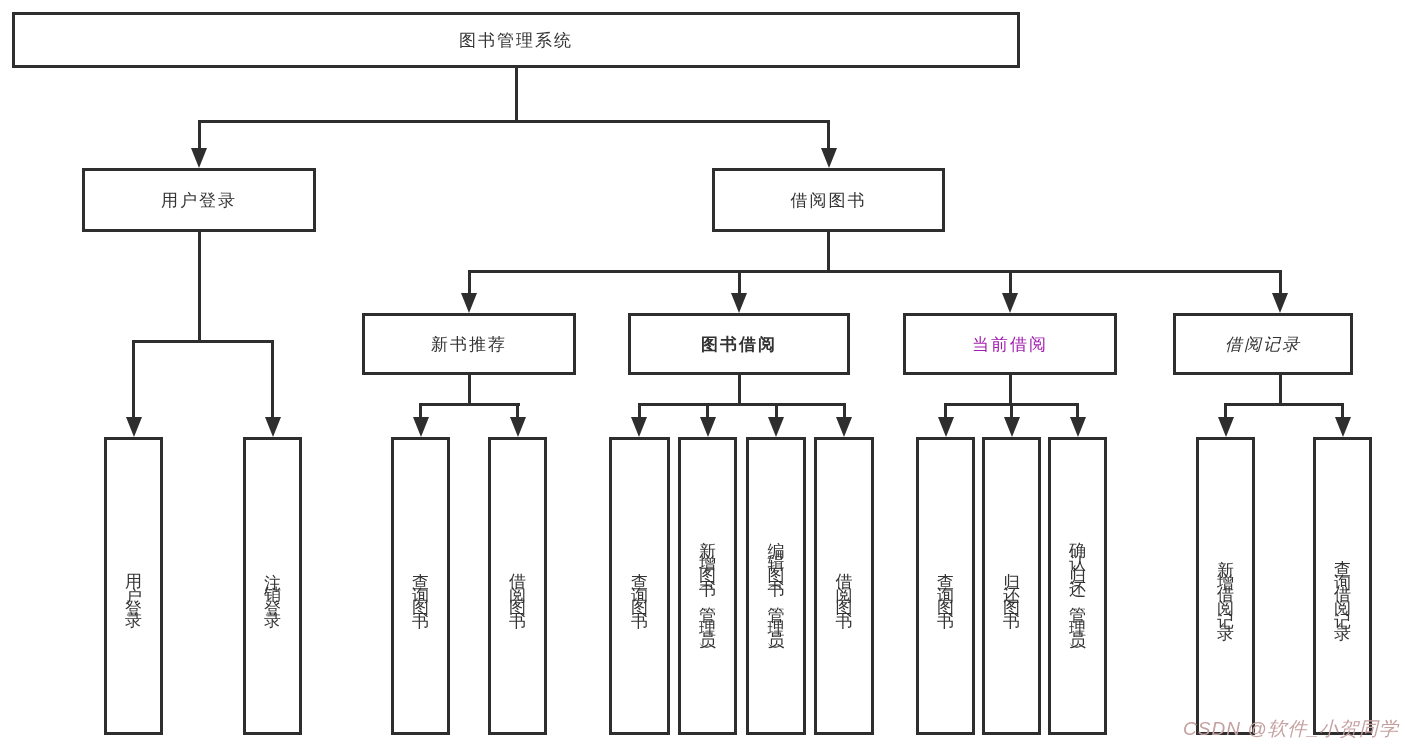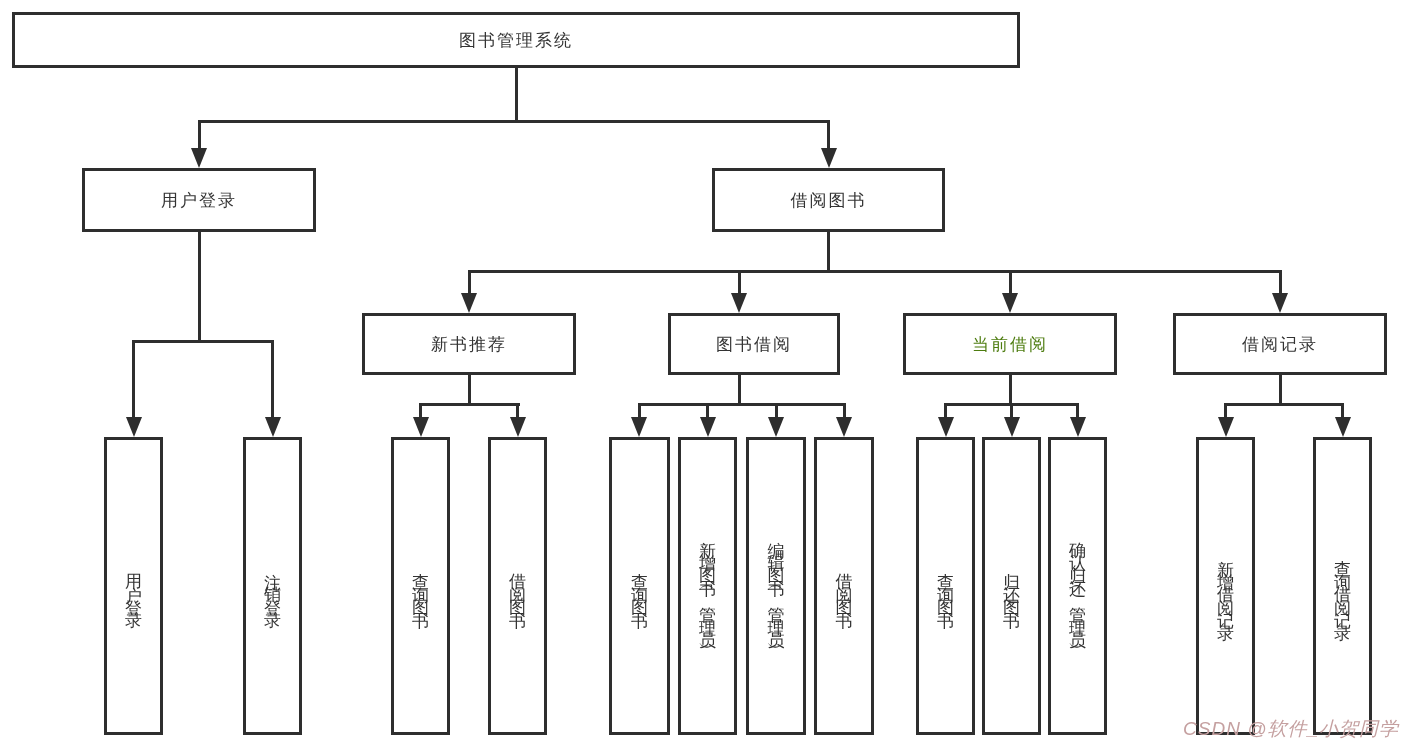--- a/index.html
+++ b/index.html
@@ -112,27 +112,27 @@
       </div>
       <div class="node" style="left: 82px; top: 168px; width: 234px; height: 64px; border-color: rgb(46, 46, 46); color: rgb(51, 51, 51);">
         <span>用户登录</span>
       </div>
       <div class="node" style="left: 712px; top: 168px; width: 233px; height: 64px; border-color: rgb(46, 46, 46); color: rgb(51, 51, 51);">
         <span>借阅图书</span>
       </div>
       <div class="node" style="left: 362px; top: 313px; width: 214px; height: 62px; border-color: rgb(46, 46, 46); color: rgb(51, 51, 51);">
         <span>新书推荐</span>
       </div>
-      <div class="node" style="left: 668px; top: 313px; width: 172px; height: 62px; border-color: rgb(46, 46, 46); color: rgb(51, 51, 51);">
+      <div class="node" style="left: 628px; top: 313px; width: 222px; height: 62px; border-color: rgb(46, 46, 46); color: rgb(51, 51, 51); font-weight: bold;">
         <span>图书借阅</span>
       </div>
-      <div class="node" style="left: 903px; top: 313px; width: 214px; height: 62px; border-color: rgb(46, 46, 46); color: #4d7c0f;">
+      <div class="node" style="left: 903px; top: 313px; width: 214px; height: 62px; border-color: rgb(46, 46, 46); color: #a21caf;">
         <span>当前借阅</span>
       </div>
-      <div class="node" style="left: 1173px; top: 313px; width: 214px; height: 62px; border-color: rgb(46, 46, 46); color: rgb(51, 51, 51);">
+      <div class="node" style="left: 1173px; top: 313px; width: 180px; height: 62px; border-color: rgb(46, 46, 46); color: rgb(51, 51, 51); font-style: italic;">
         <span>借阅记录</span>
       </div>
       <div class="node vertical" style="left: 104px; top: 437px; width: 59px; height: 298px; border-color: rgb(46, 46, 46); color: rgb(51, 51, 51);">
         <span>用户登录</span>
       </div>
       <div class="node vertical" style="left: 243px; top: 437px; width: 59px; height: 298px; border-color: rgb(46, 46, 46); color: rgb(51, 51, 51);">
         <span>注销登录</span>
       </div>
       <div class="node vertical" style="left: 391px; top: 437px; width: 59px; height: 298px; border-color: rgb(46, 46, 46); color: rgb(51, 51, 51);">
         <span>查询图书</span>

